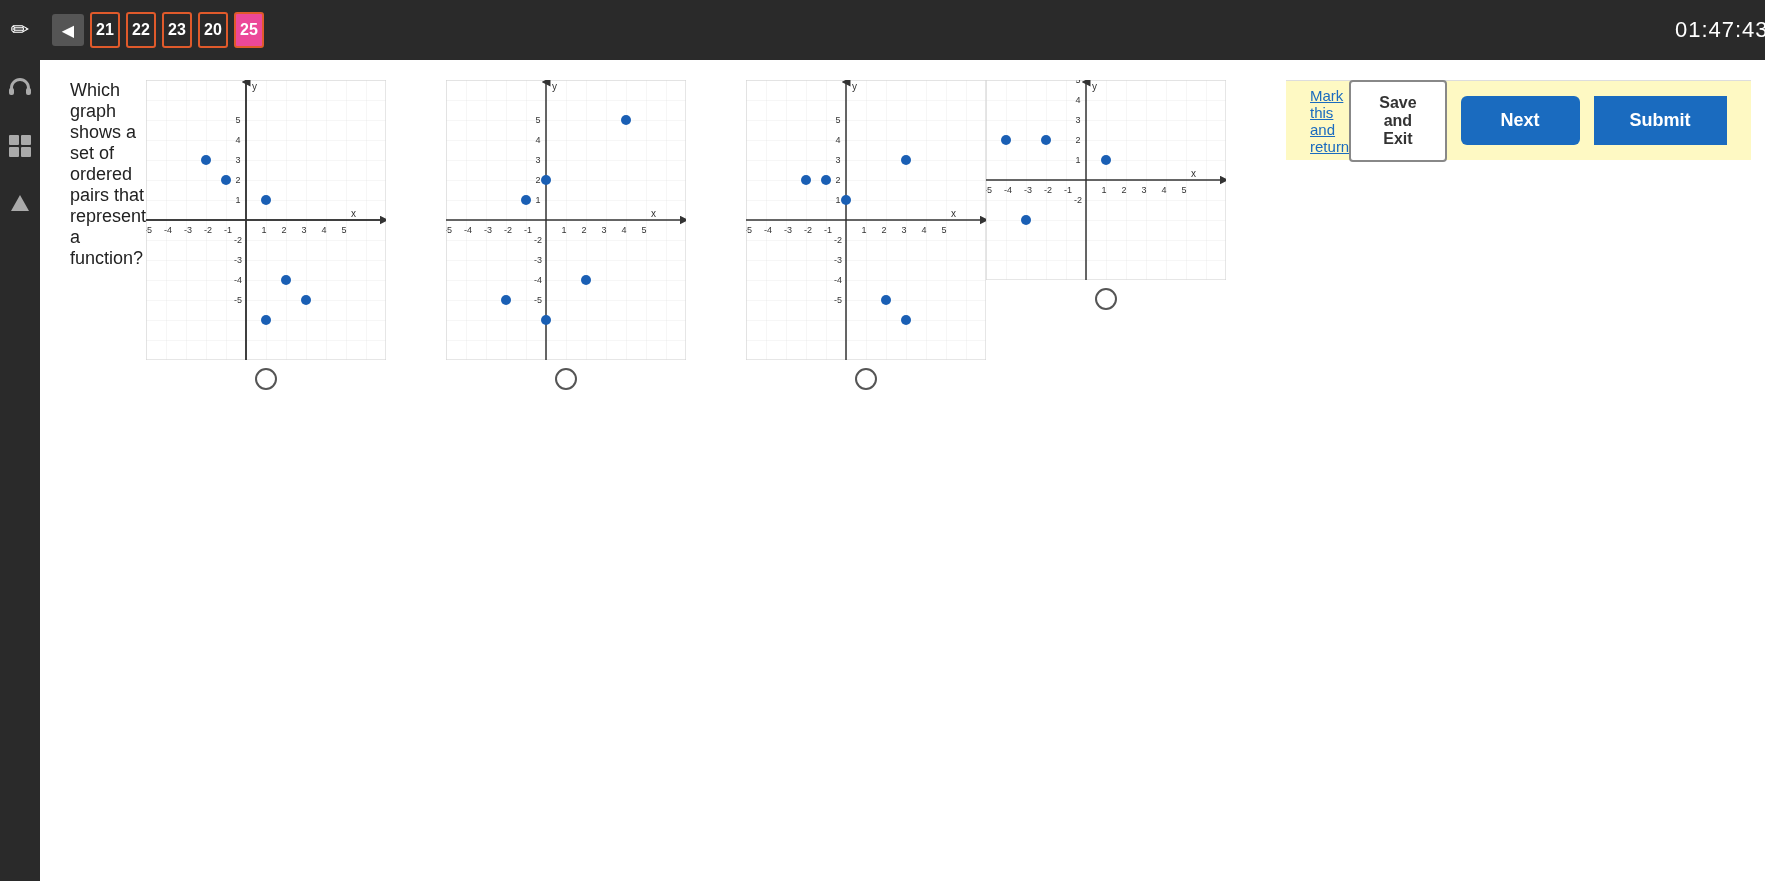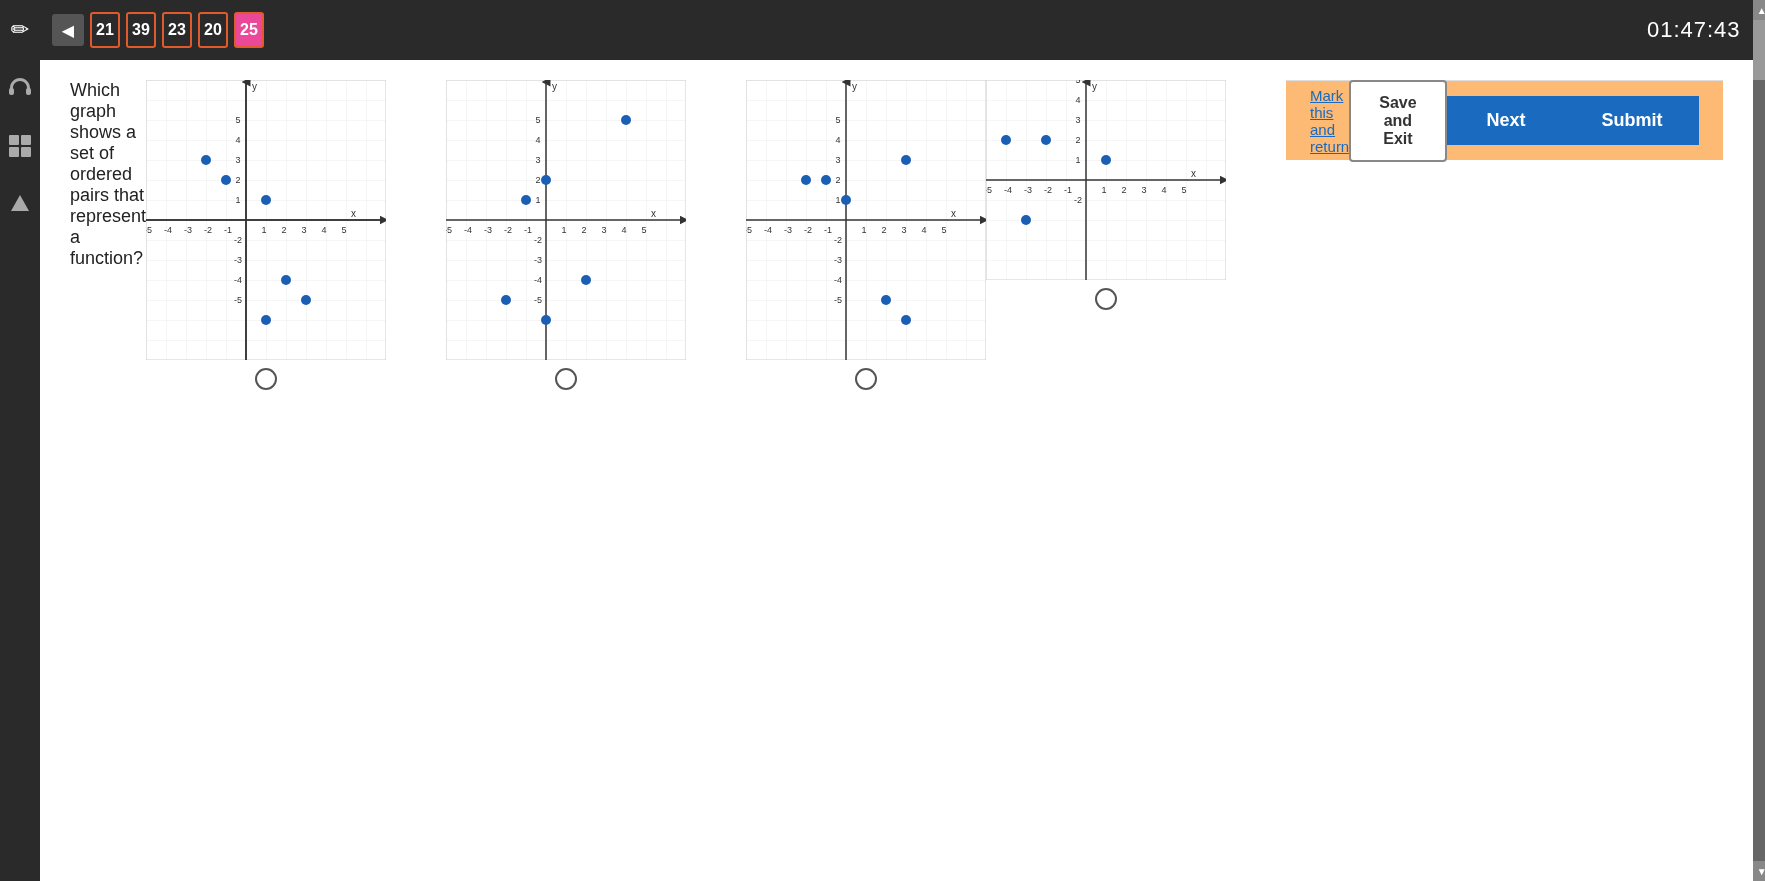--- a/index.html
+++ b/index.html
@@ -125,57 +125,58 @@
       width: 22px;
       height: 22px;
       border-radius: 50%;
       border: 2px solid #555;
       background: white;
       cursor: pointer;
     }
 
     
     .bottom-bar {
-      background: #fdba74;
+      background: #fef9c3;
       border-top: 1px solid #ddd;
       display: flex;
       align-items: center;
       justify-content: space-between;
       padding: 14px 24px;
       height: 80px;
     }
     .mark-link {
       color: #1a6bbf;
       text-decoration: underline;
       font-size: 15px;
       cursor: pointer;
     }
     .bottom-actions {
       display: flex;
+      gap: 14px;
       align-items: center;
     }
     .save-exit-btn {
       background: white;
       border: 2px solid #888;
       color: #333;
       padding: 12px 28px;
       font-size: 16px;
       font-weight: bold;
       cursor: pointer;
       border-radius: 4px;
     }
     .next-btn {
       background: #1a6bbf;
       border: none;
       color: white;
       padding: 14px 40px;
       font-size: 18px;
       font-weight: bold;
       cursor: pointer;
-      border-radius: 0;
+      border-radius: 6px;
     }
     .submit-btn {
       background: #1a6bbf;
       border: none;
       color: white;
       padding: 14px 36px;
       font-size: 18px;
       font-weight: bold;
       cursor: pointer;
       border-radius: 0;
@@ -236,21 +237,21 @@
       <polygon points="13,4 22,20 4,20" fill="#aaa"></polygon>
     </svg>
   </div>
 </div>
 
 <div class="main-area">
 
   <div class="top-bar">
     <button class="back-btn">◀</button>
     <button class="question-num-btn">21</button>
-    <button class="question-num-btn">39</button>
+    <button class="question-num-btn">22</button>
     <button class="question-num-btn">23</button>
     <button class="question-num-btn">20</button>
     <button class="question-num-btn active">25</button>
     <div class="timer">01:47:43</div>
   </div>
 
   <div class="content-area">
     <div class="question-text">Which graph shows a set of ordered pairs that represent a function?</div>
 
     <div style="display:flex; gap:60px; margin-bottom:20px; align-items:flex-start;">

